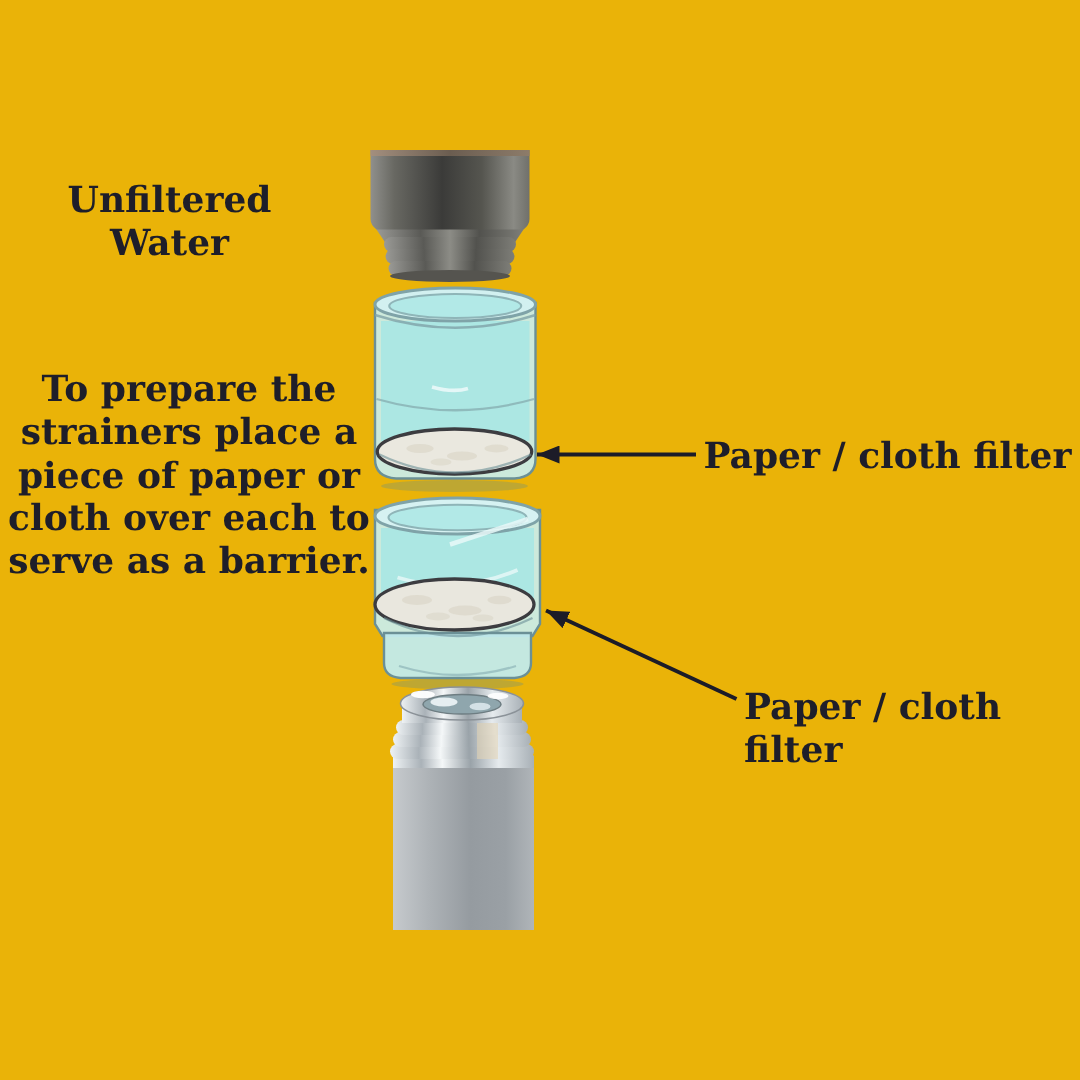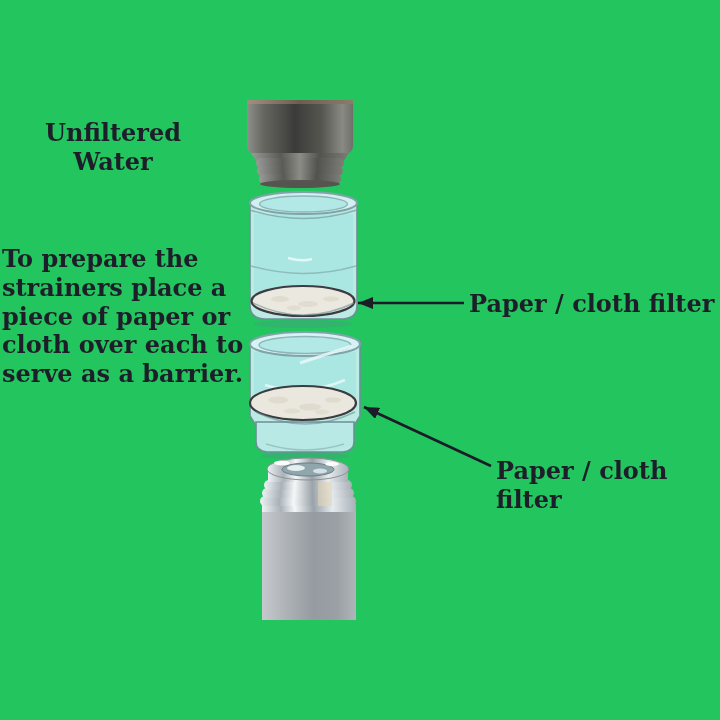--- a/index.html
+++ b/index.html
@@ -7,30 +7,30 @@
   .canvas{position:relative;width:720px;height:720px;background:#9afdff;}
   .label{
     position:absolute;
     font-weight:bold;
     font-size:24px;
     line-height:1.2;
     color:#1e1e2a;
     white-space:pre-line;
   }
   .lbl-unfiltered{left:8px;top:119px;width:210px;text-align:center;}
-  .lbl-instruction{left:2px;top:245px;width:248px;text-align:left;}
+  .lbl-instruction{left:2px;top:245px;width:248px;text-align:center;}
   .lbl-filter-top{left:469px;top:290px;}
   .lbl-filter-bottom{left:496px;top:457px;}
   .lbl-filtered{left:66px;top:491px;width:180px;text-align:center;}
   svg{position:absolute;left:0;top:0;}
 </style>
 </head>
 <body>
 
-<div class="canvas" style="background: #22c55e;">
+<div class="canvas" style="background: #eab308;">
 
   <svg width="720" height="720" viewBox="0 0 720 720">
     <defs>
       <linearGradient id="gmTop" x1="0" y1="0" x2="1" y2="0">
         <stop offset="0" stop-color="#a38f7e"></stop>
           <stop offset="0.5" stop-color="#6b5d50"></stop>
           <stop offset="1" stop-color="#8d7c6a"></stop>
       </linearGradient>
       <linearGradient id="gmBody" x1="0" y1="0" x2="1" y2="0">
         <stop offset="0" stop-color="#90908c"></stop>

